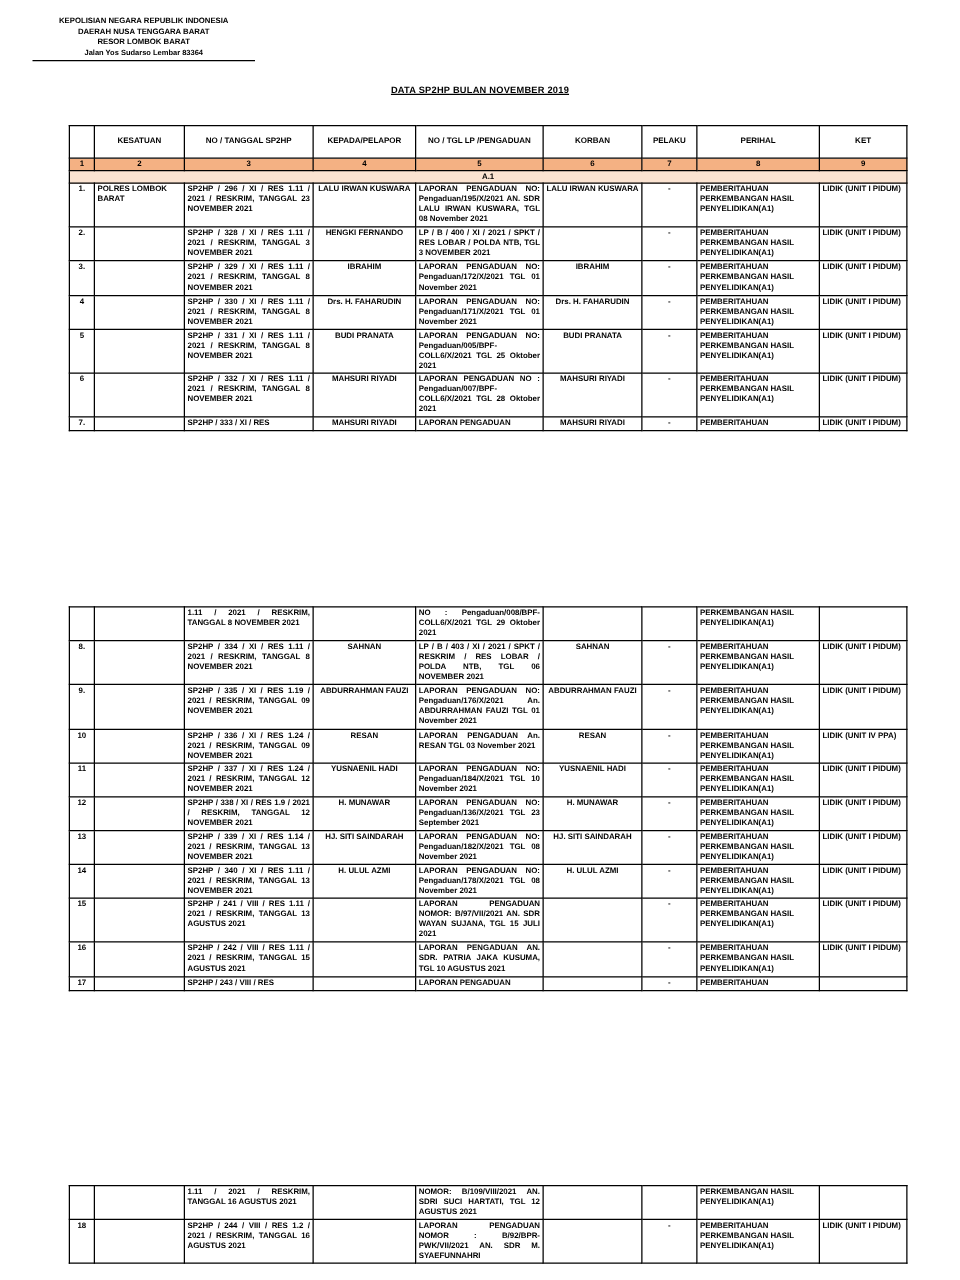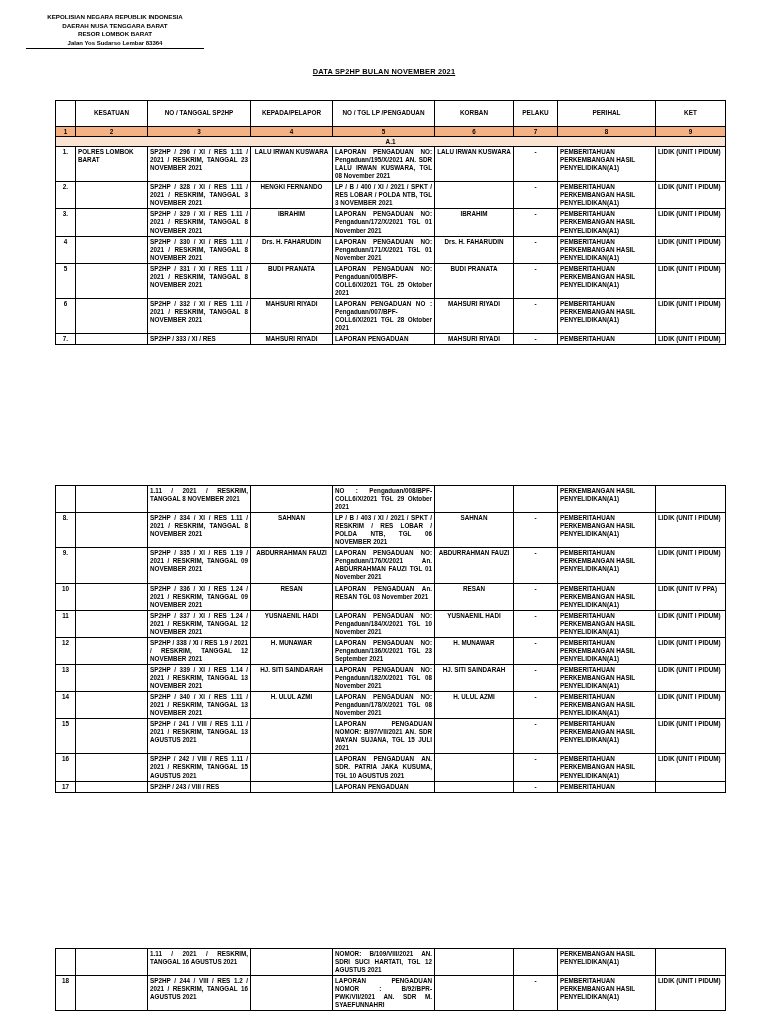--- a/index.html
+++ b/index.html
@@ -61,21 +61,21 @@
 <body>
 
 <div class="letterhead">
   <div>KEPOLISIAN NEGARA REPUBLIK INDONESIA</div>
   <div>DAERAH NUSA TENGGARA BARAT</div>
   <div>RESOR LOMBOK BARAT</div>
   <div class="address">Jalan Yos Sudarso Lembar  83364</div>
   <div class="letterhead-rule"></div>
 </div>
 
-<div class="doc-title">DATA SP2HP BULAN NOVEMBER 2021</div>
+<div class="doc-title">DATA SP2HP BULAN NOVEMBER 2019</div>
 
 <table class="page-table t1">
   <colgroup>
     <col style="width:20px">
       <col style="width:72px">
       <col style="width:103px">
       <col style="width:82px">
     <col style="width:102px">
       <col style="width:79px">
       <col style="width:44px">

